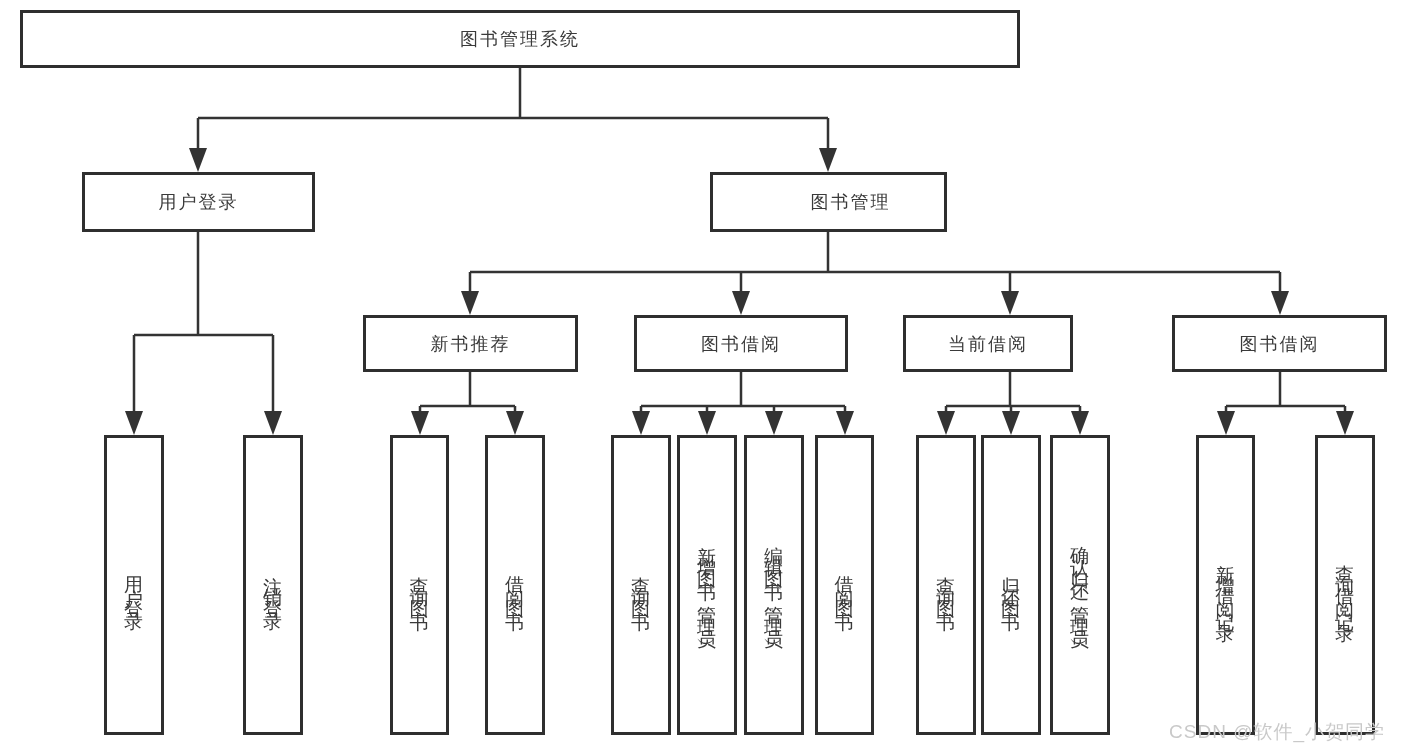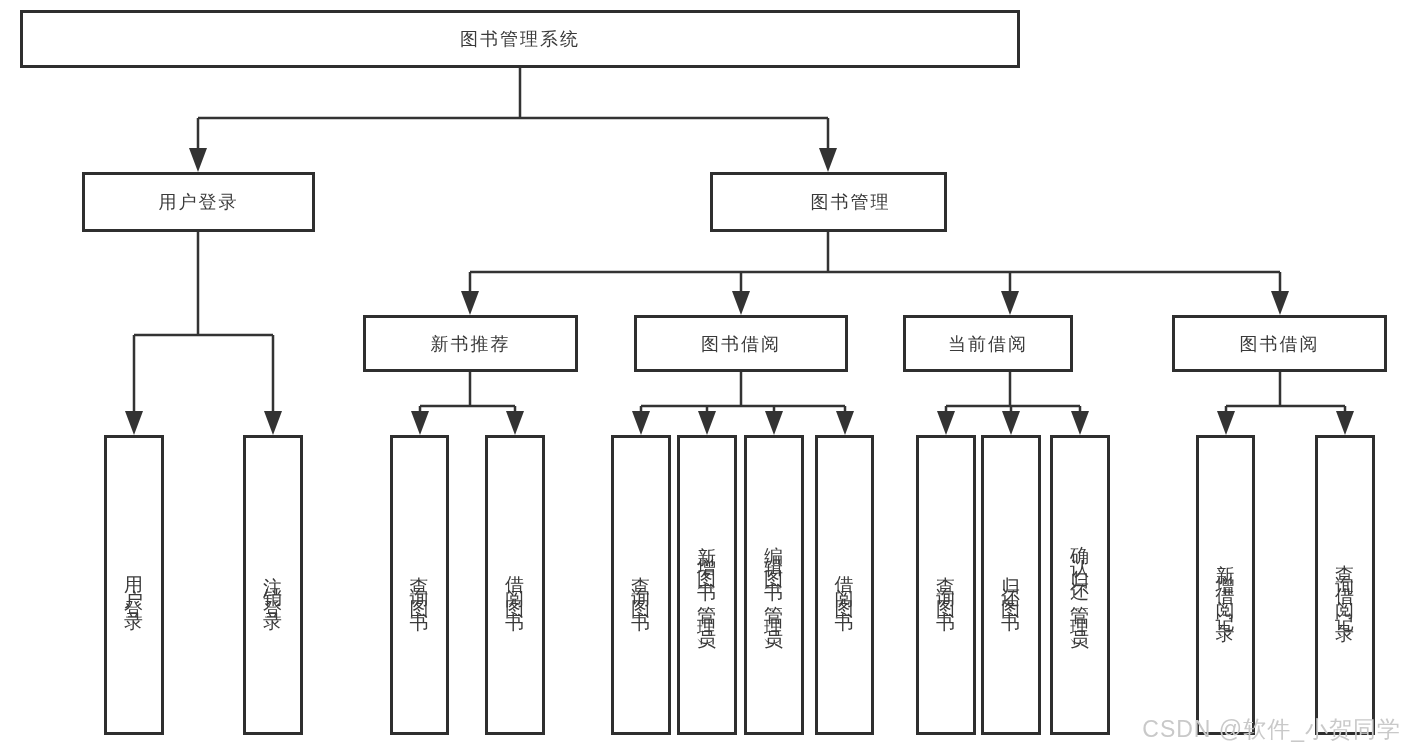--- a/index.html
+++ b/index.html
@@ -39,23 +39,23 @@
   }
   .leaf {
     writing-mode: vertical-rl;
     text-orientation: mixed;
     font-size: 19px;
     letter-spacing: 12px;
     line-height: 1;
   }
   #watermark {
     position: absolute;
-    right: 4px;
+    right: 20px;
     bottom: 2px;
-    font-size: 23px;
+    font-size: 19px;
     color: var(--watermark, #c9c9c9);
     letter-spacing: 1px;
     z-index: 3;
     white-space: nowrap;
   }
 </style>
 </head>
 <body>
 
 <div id="canvas">

